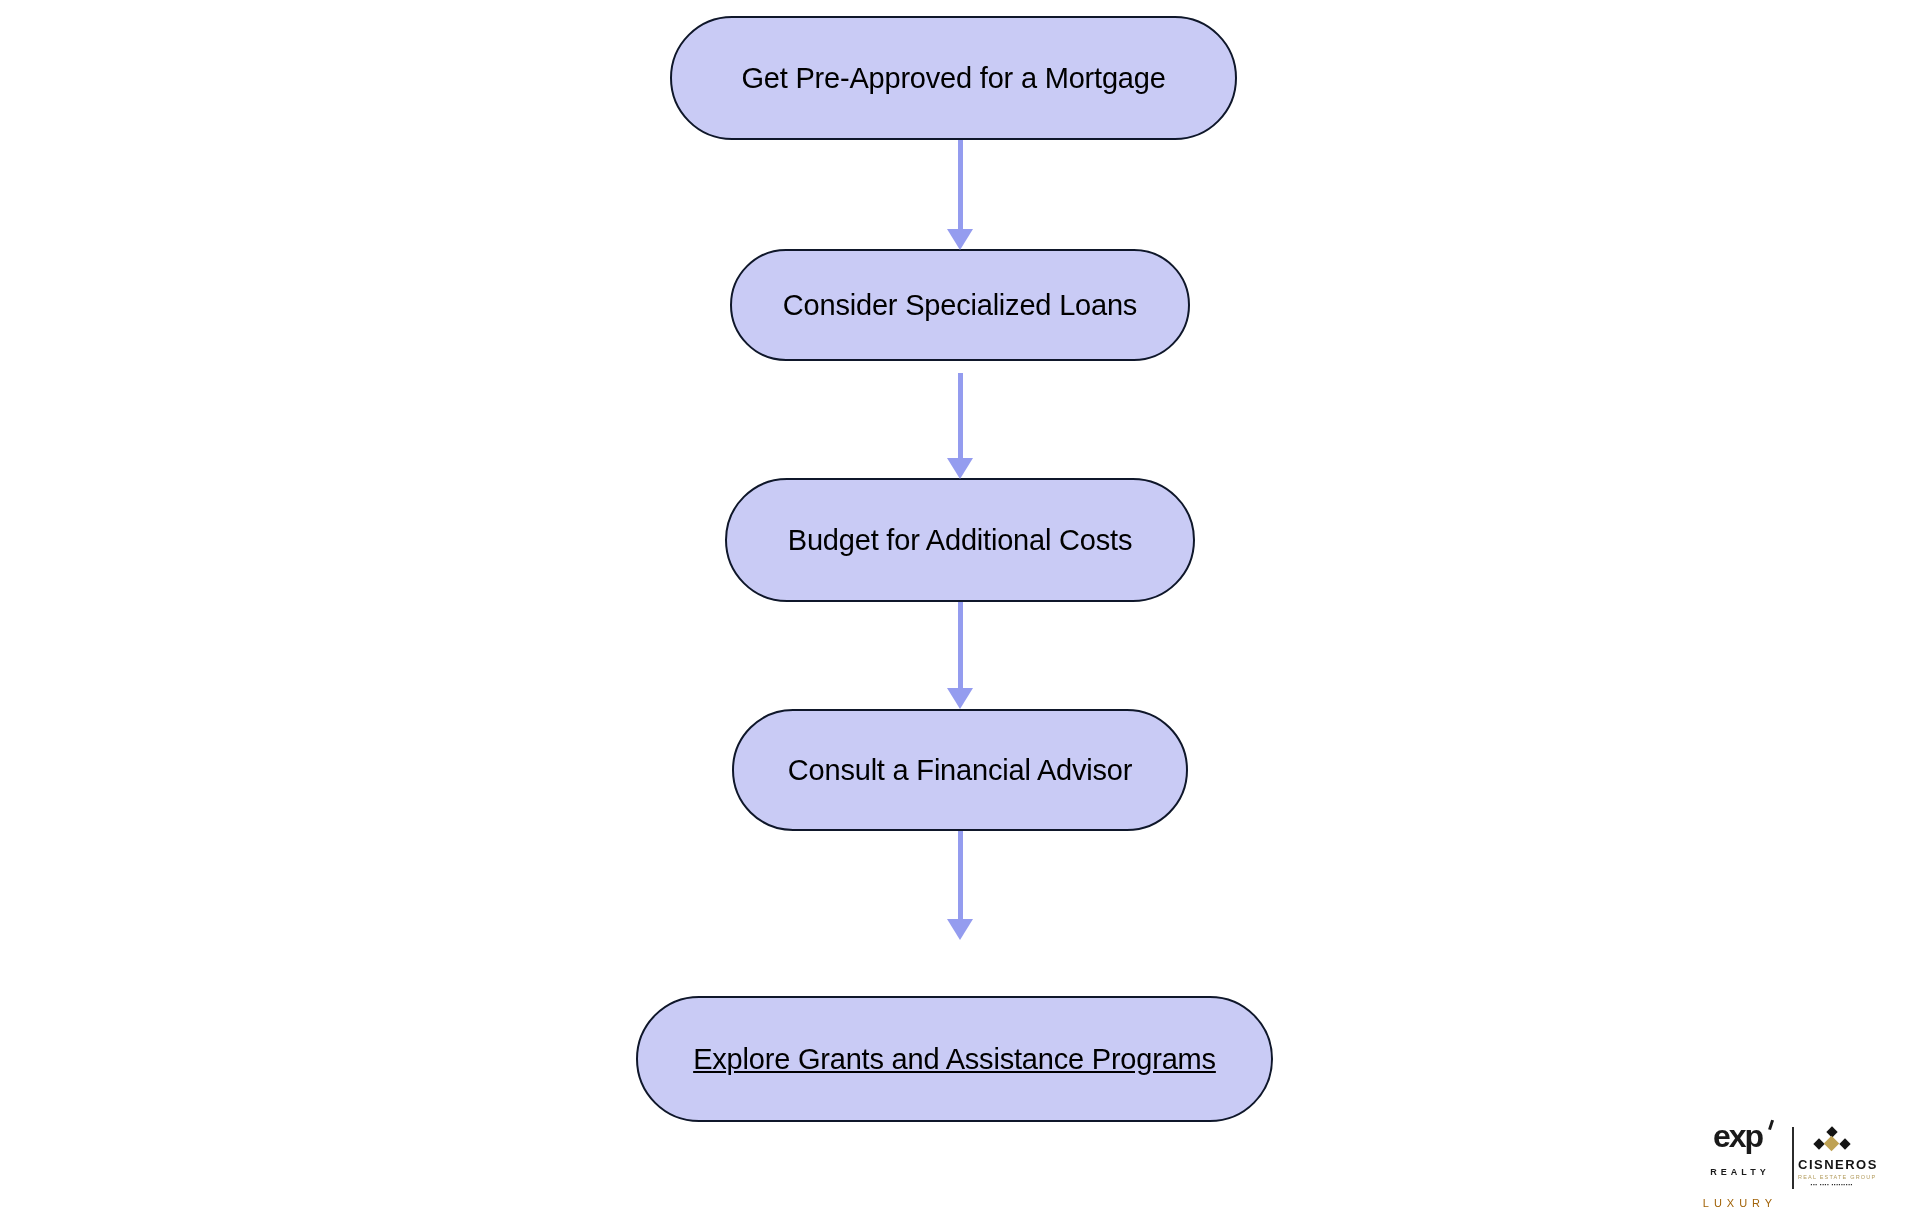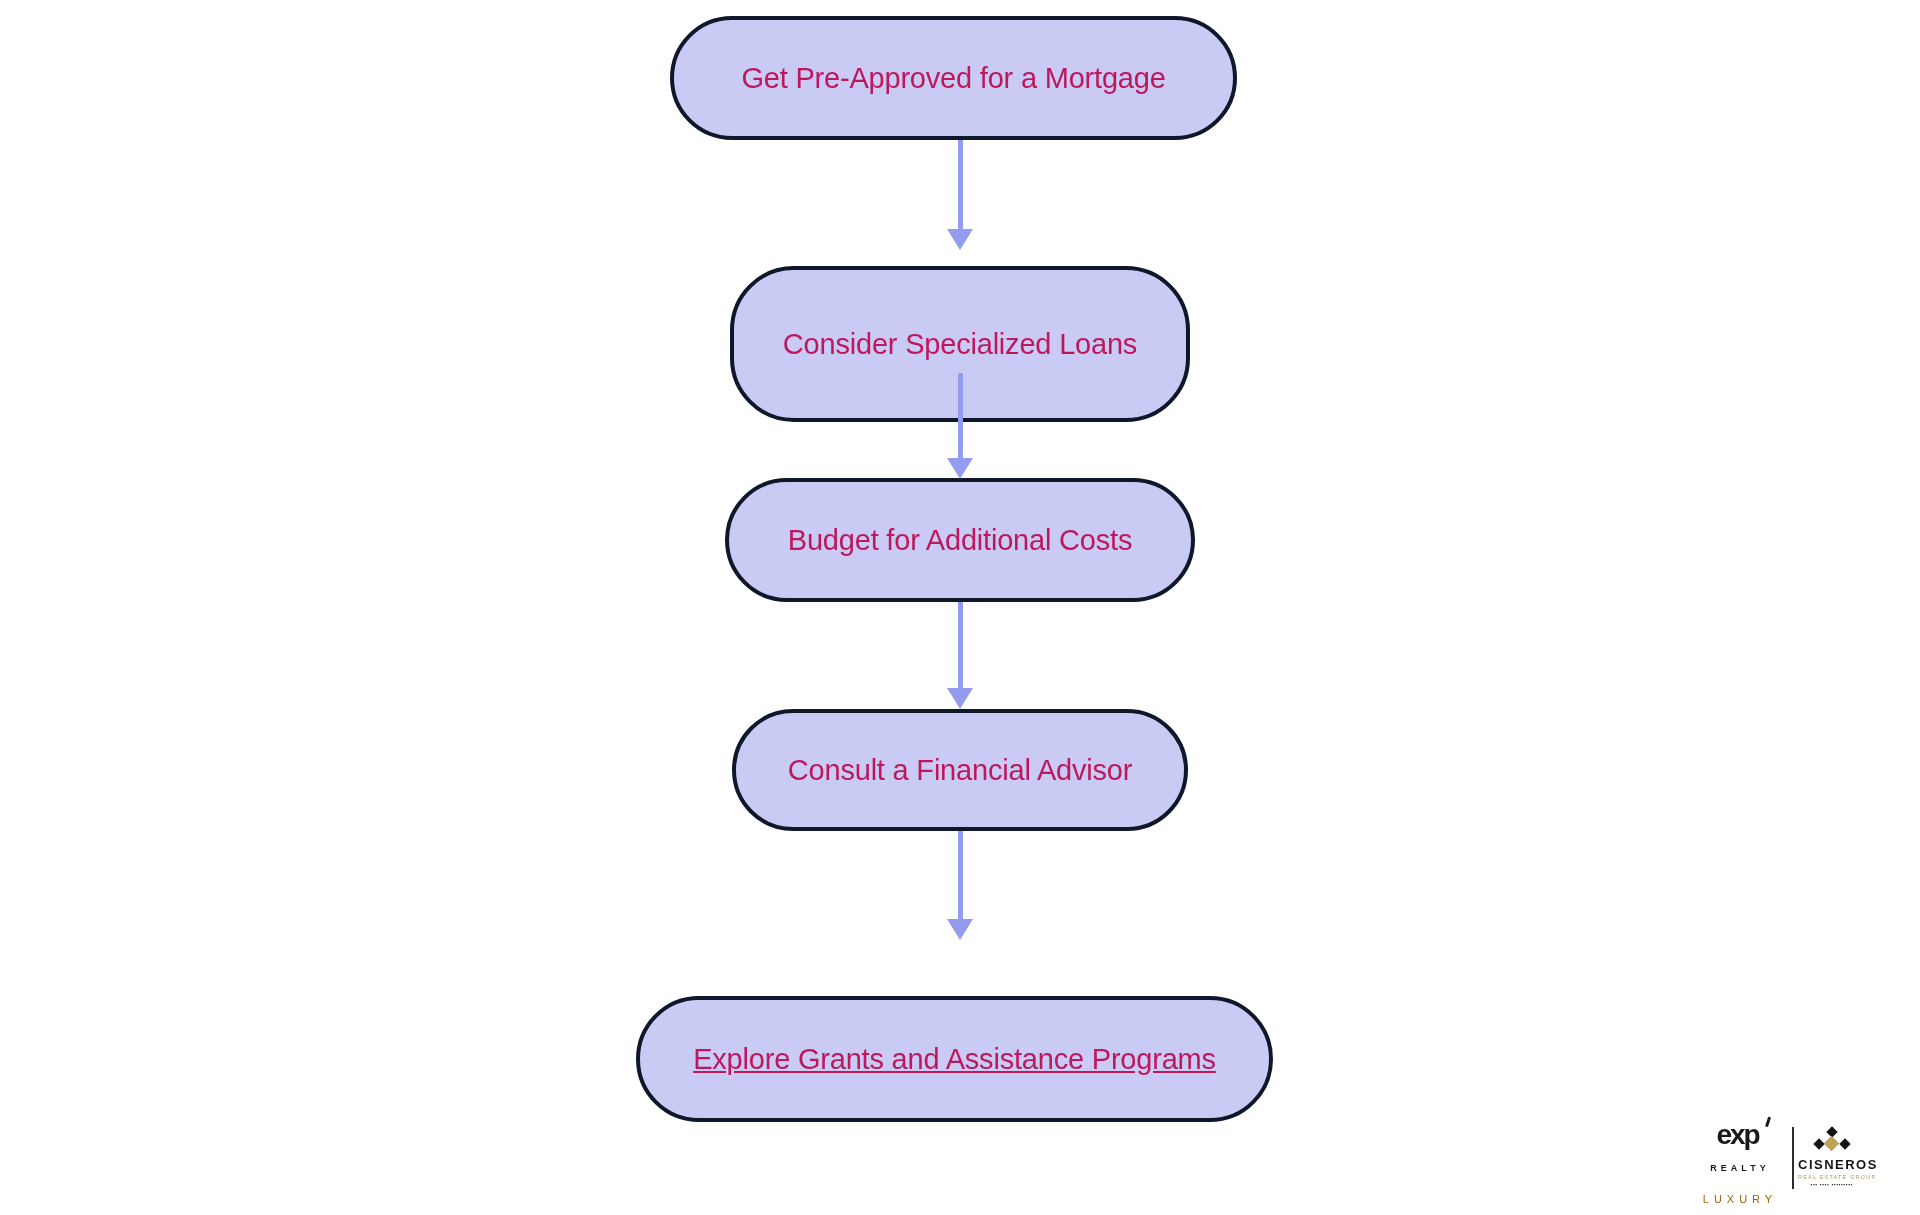--- a/index.html
+++ b/index.html
@@ -10,32 +10,32 @@
     background: #ffffff;
     overflow: hidden;
     font-family: "Liberation Sans", sans-serif;
   }
 
   
   .node {
     position: absolute;
     box-sizing: border-box;
     background: #c9cbf5;
-    border: 4px solid #0f172a;
+    border: 2px solid #0f172a;
     border-radius: 64px;
     display: flex;
     align-items: center;
     justify-content: center;
-    color: #be185d;
+    color: #000000;
     font-size: 29px;
     letter-spacing: -0.2px;
     white-space: nowrap;
   }
   .n1 { left: 670px; top: 16px;  width: 567px; height: 124px; }
-  .n2 { left: 730px; top: 266px; width: 460px; height: 156px; }
+  .n2 { left: 730px; top: 249px; width: 460px; height: 112px; }
   .n3 { left: 725px; top: 478px; width: 470px; height: 124px; }
   .n4 { left: 732px; top: 709px; width: 456px; height: 122px; }
   .n5 { left: 636px; top: 996px; width: 637px; height: 126px; text-decoration: underline; }
 
   
   .shaft {
     position: absolute;
     left: 958px;
     width: 5px;
     background: #949cef;
@@ -55,21 +55,21 @@
 
   
   .exp-logo {
     position: absolute;
     left: 1700px; top: 1122px;
     width: 80px;
     text-align: center;
     color: #1a1a1a;
   }
   .exp-word {
-    font-size: 28px;
+    font-size: 32px;
     font-weight: bold;
     letter-spacing: -2px;
     line-height: 0.9;
     color: #1a1a1a;
   }
   .exp-tick {
     display: inline-block;
     width: 3px; height: 10px;
     background: #1a1a1a;
     transform: rotate(18deg) translateY(-18px);

